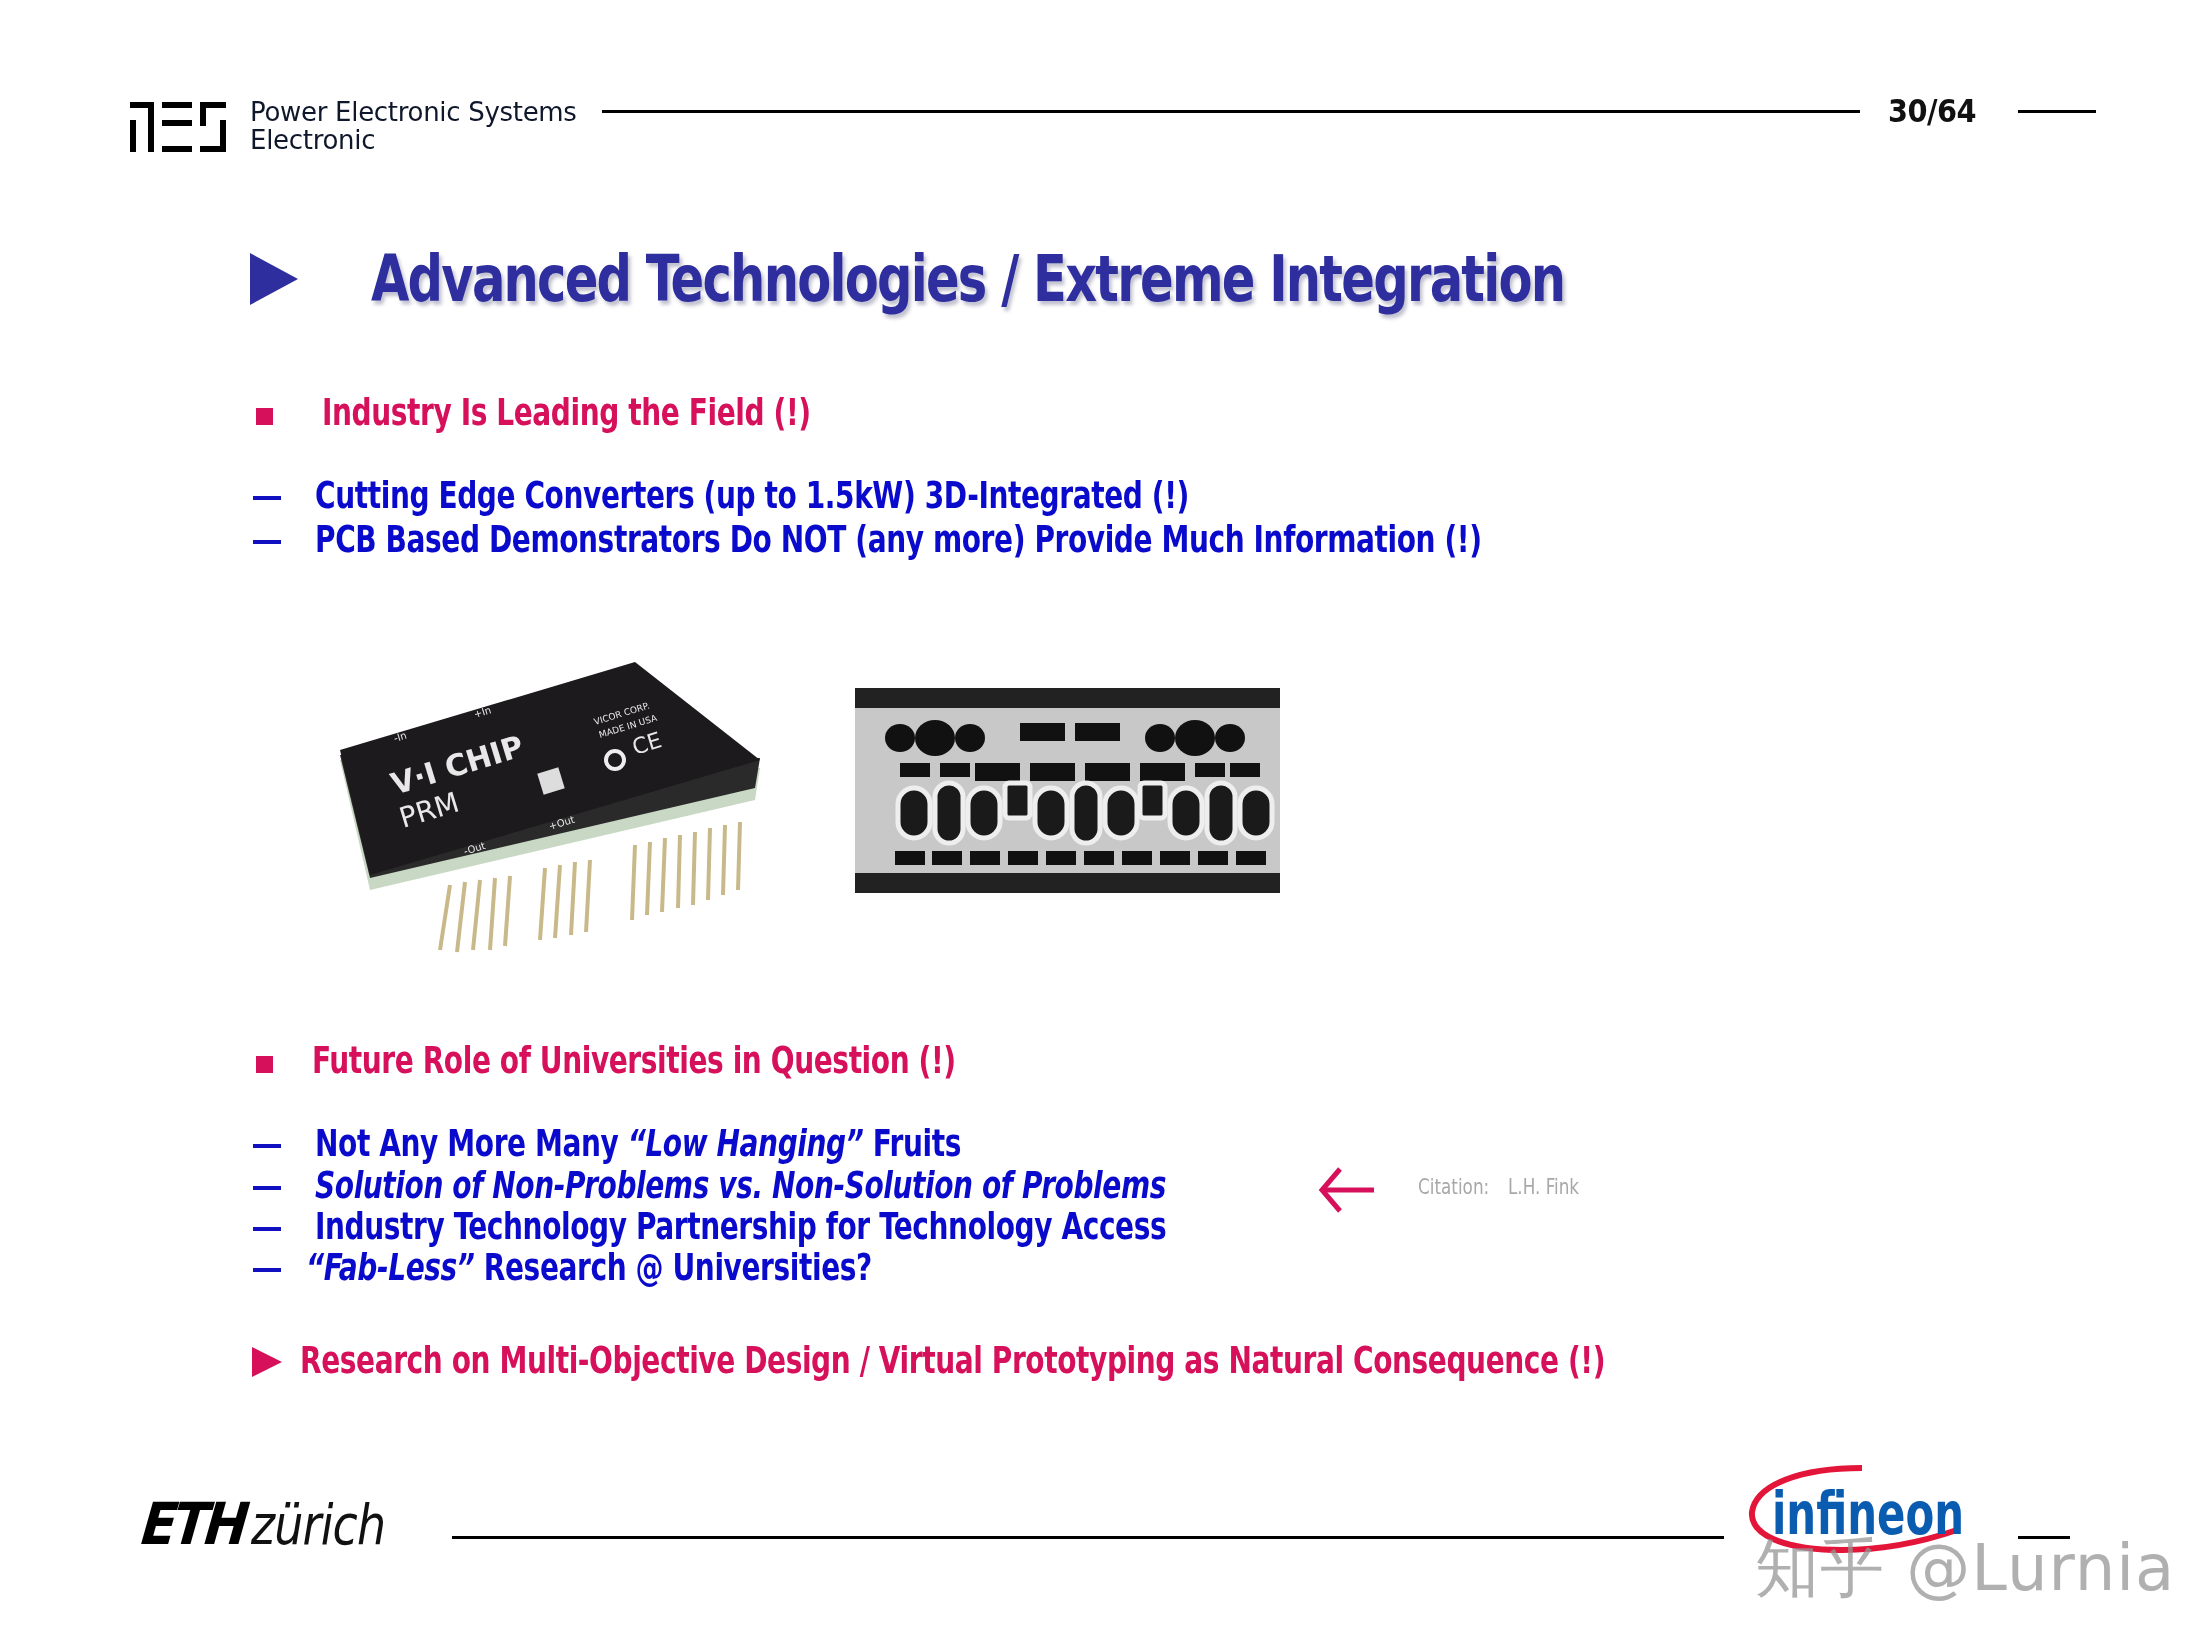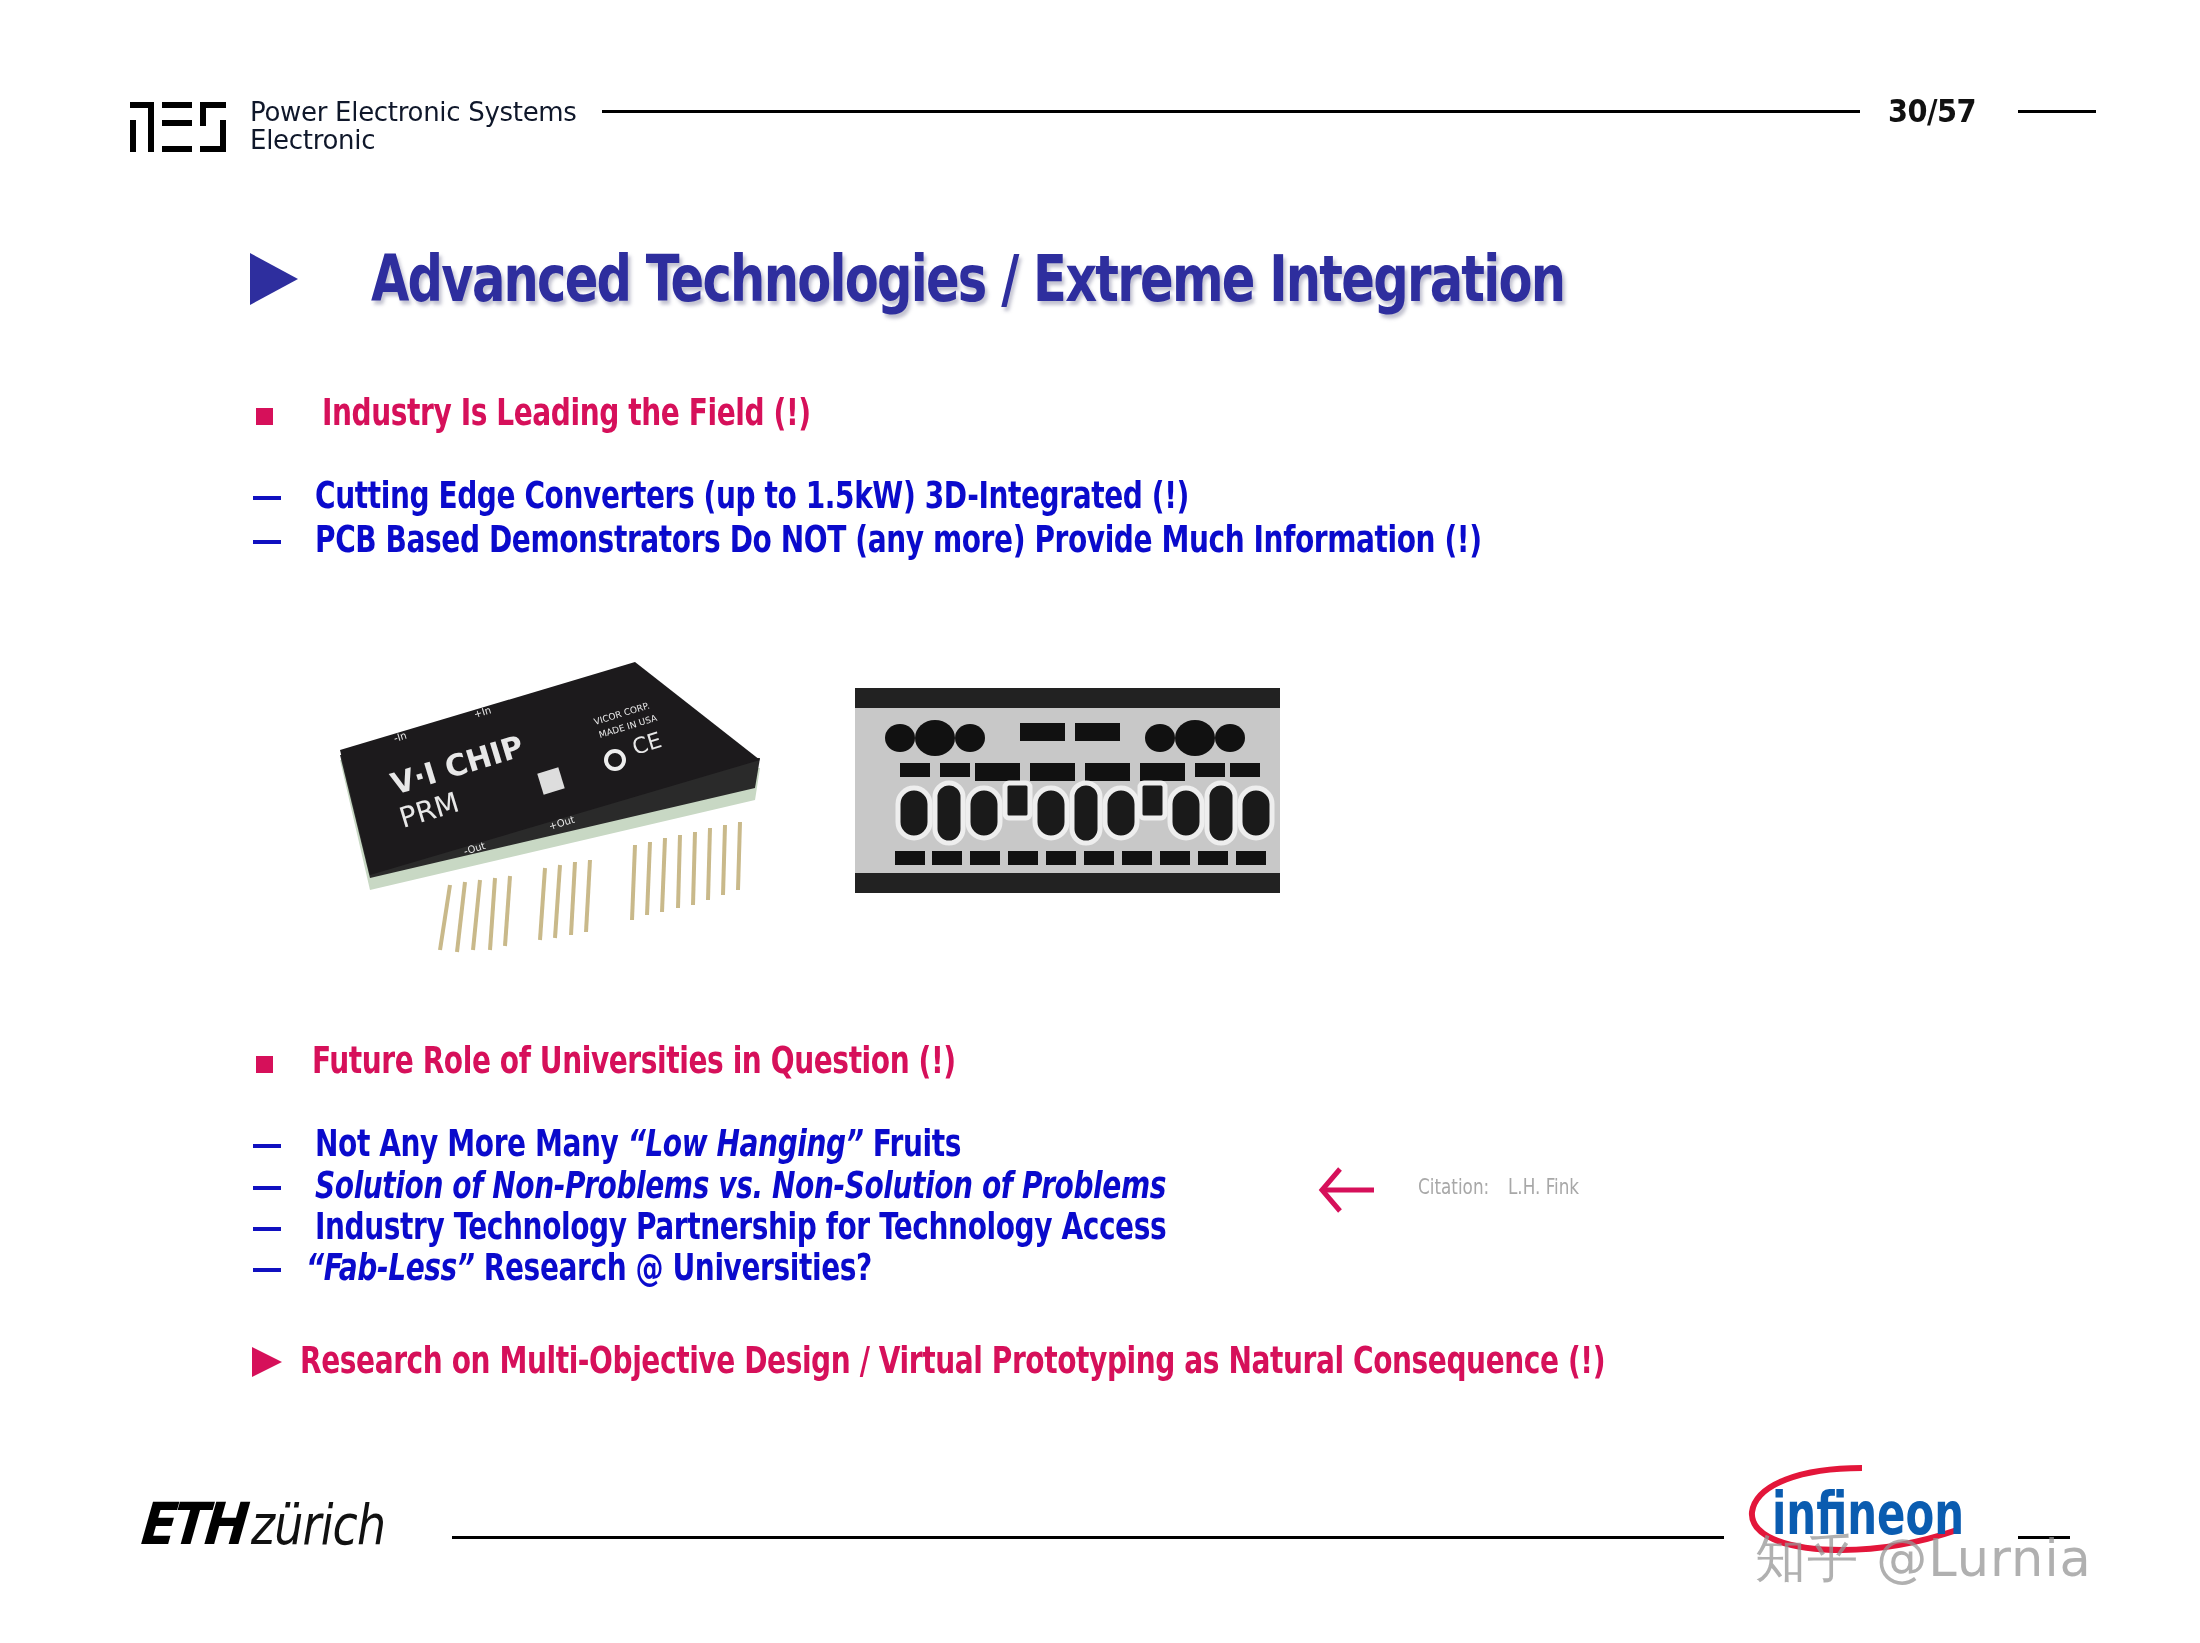--- a/index.html
+++ b/index.html
@@ -26,21 +26,21 @@
     .citation span + span { margin-left:22px; }
     .final-tri { position:absolute; width:0; height:0; border-top:15px solid transparent; border-bottom:15px solid transparent; border-left:30px solid #d6105a; }
     
     .chip { left:335px; top:650px; width:430px; height:315px; }
     .xray { left:850px; top:683px; width:435px; height:215px; }
     
     .eth-logo { left:142px; top:1490px; display:flex; align-items:baseline; }
     .eth-bold { font-size:58px; font-weight:bold; font-style:italic; color:#000; letter-spacing:-4px; transform:skewX(-6deg); }
     .eth-light { font-size:56px; color:#111; font-family:"DejaVu Sans","Liberation Sans",sans-serif; font-style:italic; transform:scaleX(0.82); transform-origin:left center; margin-left:6px; letter-spacing:-1px; }
     .infineon { left:1742px; top:1462px; width:240px; height:110px; }
-    .watermark { position:absolute; left:1755px; top:1525px; font-size:51px; color:rgba(150,150,150,0.75); font-family:"DejaVu Sans","Liberation Sans",sans-serif; white-space:nowrap; letter-spacing:1px; }
+    .watermark { position:absolute; left:1755px; top:1525px; font-size:64px; color:rgba(150,150,150,0.75); font-family:"DejaVu Sans","Liberation Sans",sans-serif; white-space:nowrap; letter-spacing:1px; }
   </style>
 </head>
 <body>
 
 <svg class="abs pes-logo" viewBox="0 0 96 50">
   <g fill="#000">
     <rect x="0" y="0" width="24" height="6"></rect>
       <rect x="18" y="0" width="6" height="50"></rect>
       <rect x="0" y="18" width="6" height="32"></rect>
     <rect x="32" y="0" width="30" height="6"></rect>
@@ -50,21 +50,21 @@
       <rect x="70" y="0" width="6" height="24"></rect>
       <rect x="90" y="18" width="6" height="32"></rect>
       <rect x="70" y="44" width="26" height="6"></rect>
   </g>
 </svg>
 <div class="abs lab-name">
   <div>Power Electronic Systems</div>
   <div>Electronic</div>
 </div>
 <div class="hline" style="left:602px; top:110px; width:1258px;"></div>
-<div class="abs page-num">30/57</div>
+<div class="abs page-num">30/64</div>
 <div class="hline" style="left:2018px; top:110px; width:78px;"></div>
 
 <div class="abs title-wrap">
   <div class="title-tri"></div>
   <div class="title-text">Advanced Technologies / Extreme Integration</div>
 </div>
 
 <div class="sq-bullet" style="left:256px; top:408px;"></div>
 <div class="pink-head" style="left:322px; top:390px;">Industry Is Leading the Field (!)</div>
 

